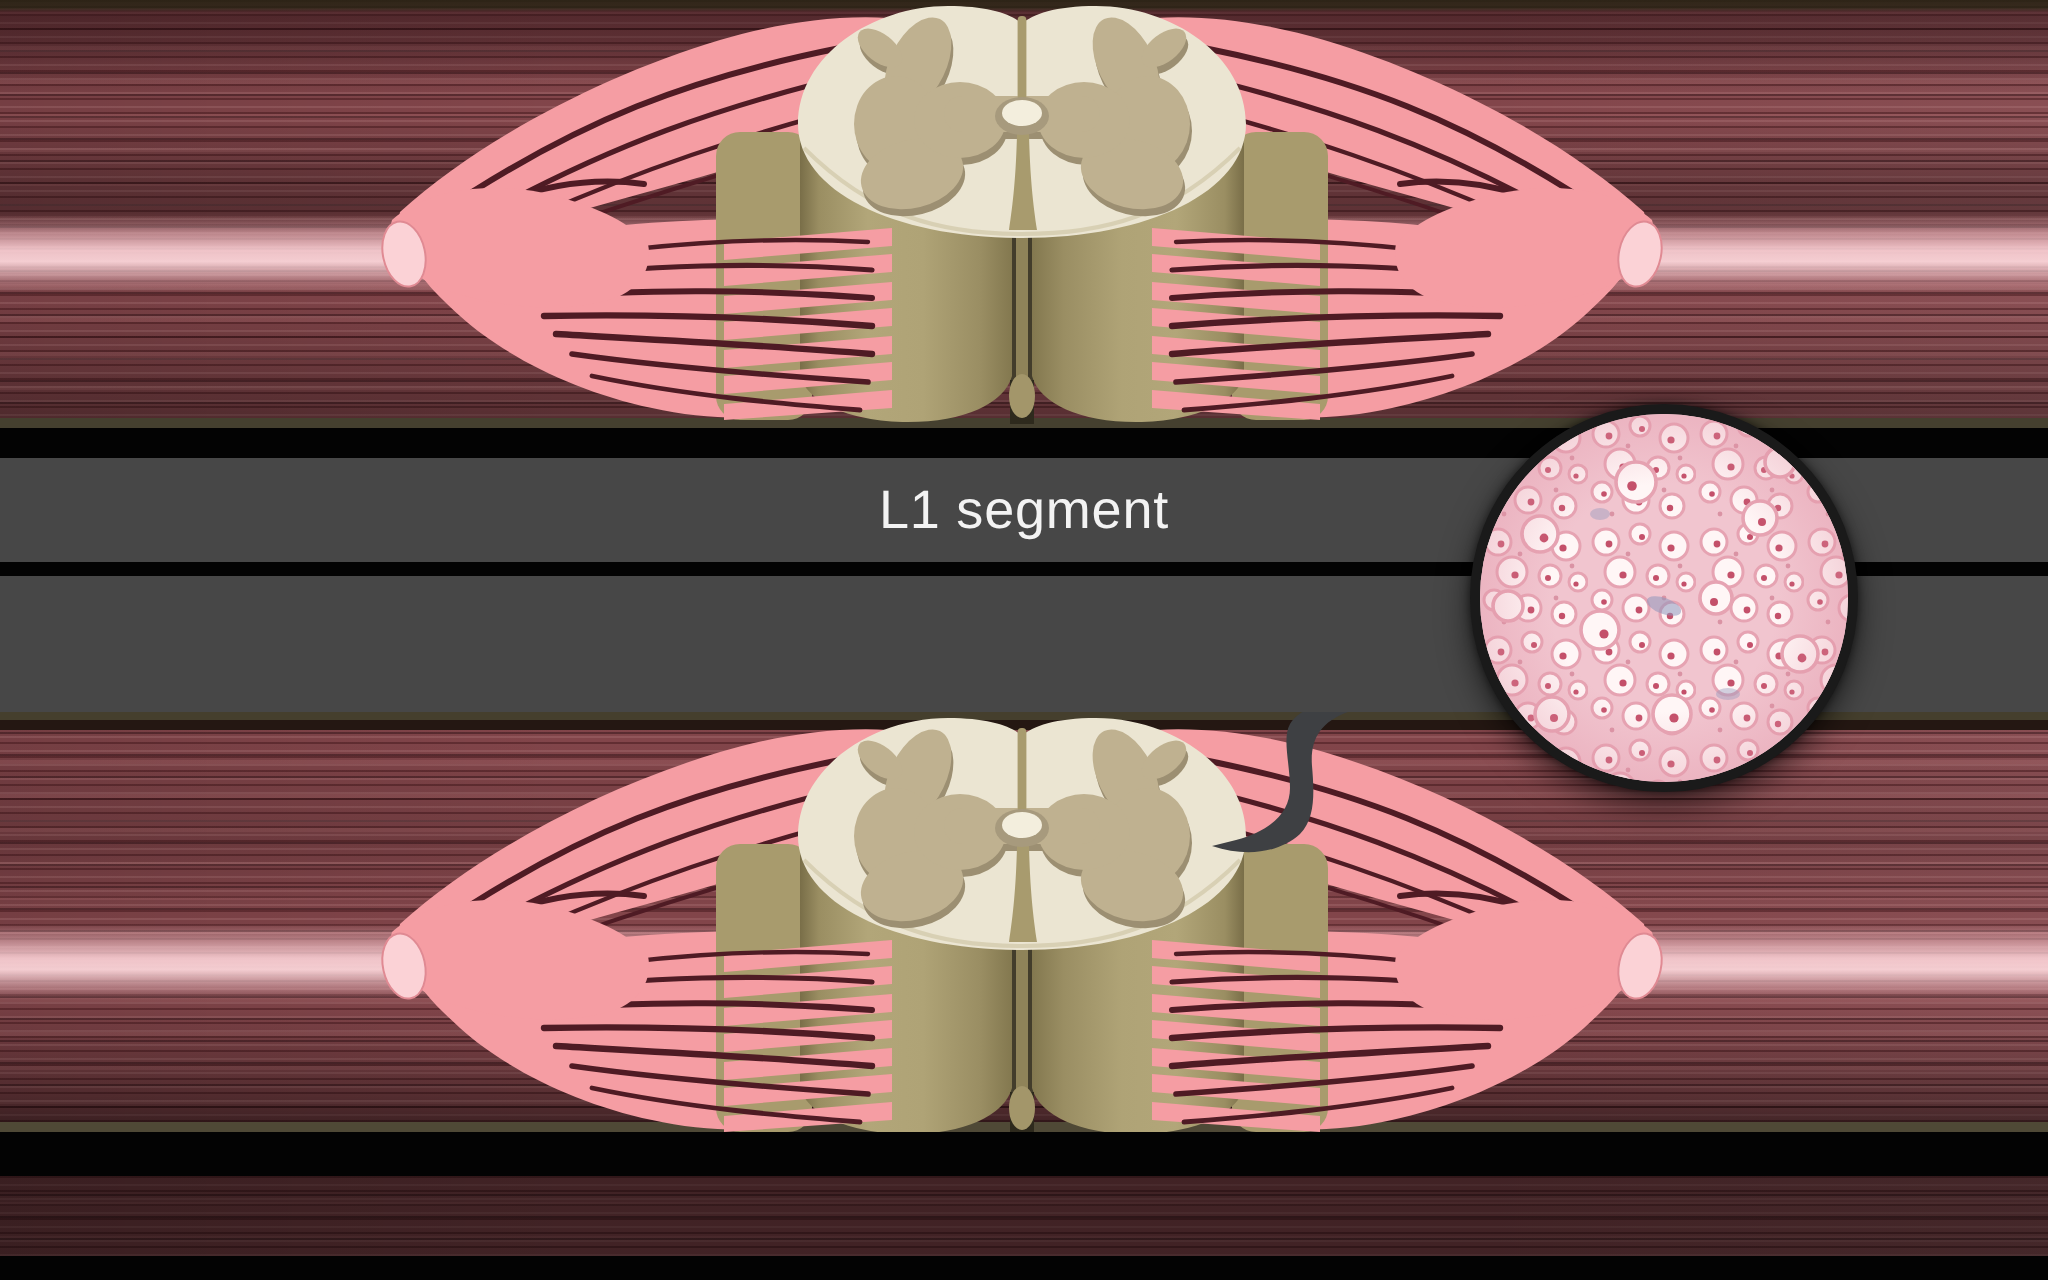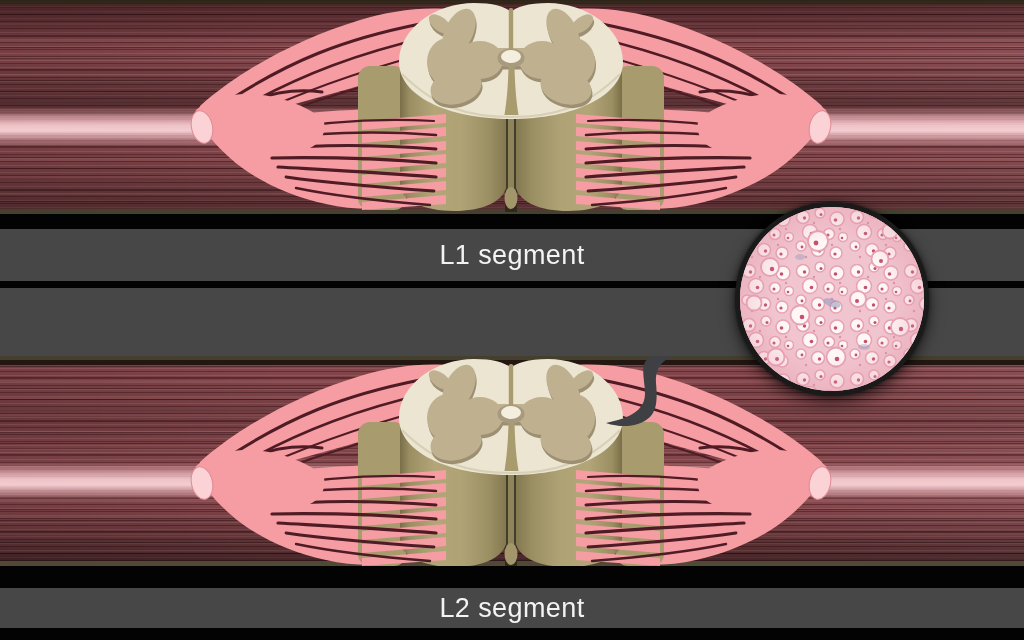--- a/index.html
+++ b/index.html
@@ -205,23 +205,20 @@
   </svg>
 
   <div class="band black layer3" style="top:214px;height:15px"></div>
   <div class="band gray layer3" style="top:229px;height:52px">
     <span class="seg-label">L1 segment</span>
   </div>
   <div class="band black layer3" style="top:281px;height:7px"></div>
   <div class="band gray layer3" style="top:288px;height:68px"></div>
 
   <div class="band black layer3" style="top:566px;height:22px"></div>
-  <div class="band gray layer3" style="top:588px;height:40px">
-    <span class="seg-label">L2 segment</span>
-  </div>
   <div class="band black layer3" style="top:628px;height:12px"></div>
 
   <div class="histology">
     <svg width="184" height="184" viewBox="0 0 184 184">
       <defs>
         <pattern id="histo" width="54" height="54" patternUnits="userSpaceOnUse">
           <rect width="54" height="54" fill="#F1C5CF"></rect>
           <g stroke="#E6A3B2" stroke-width="1.5" fill="#FFF6F6">
             <circle cx="9" cy="10" r="6.5"></circle>
               <circle cx="26" cy="6" r="5"></circle>

